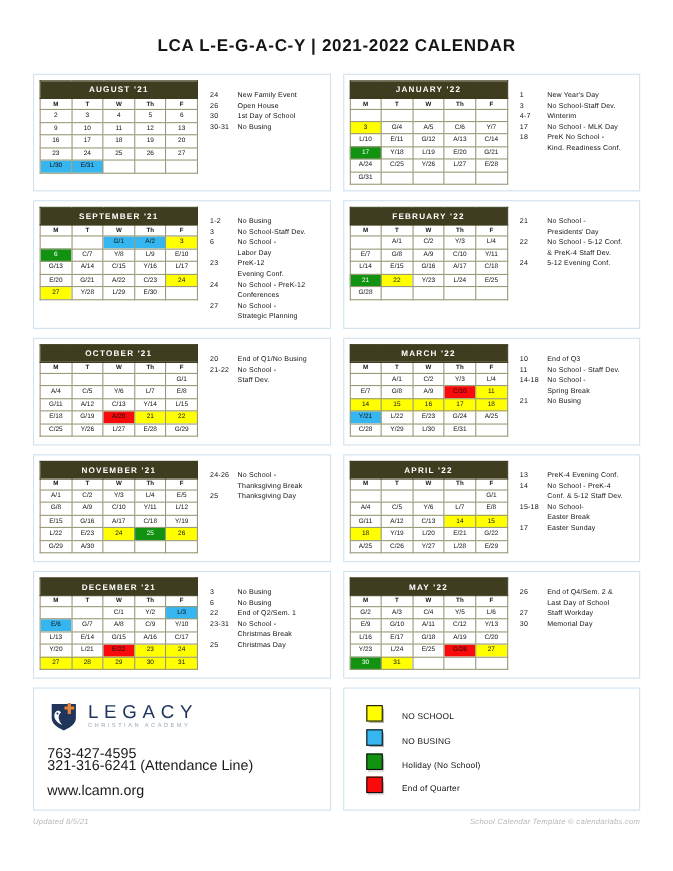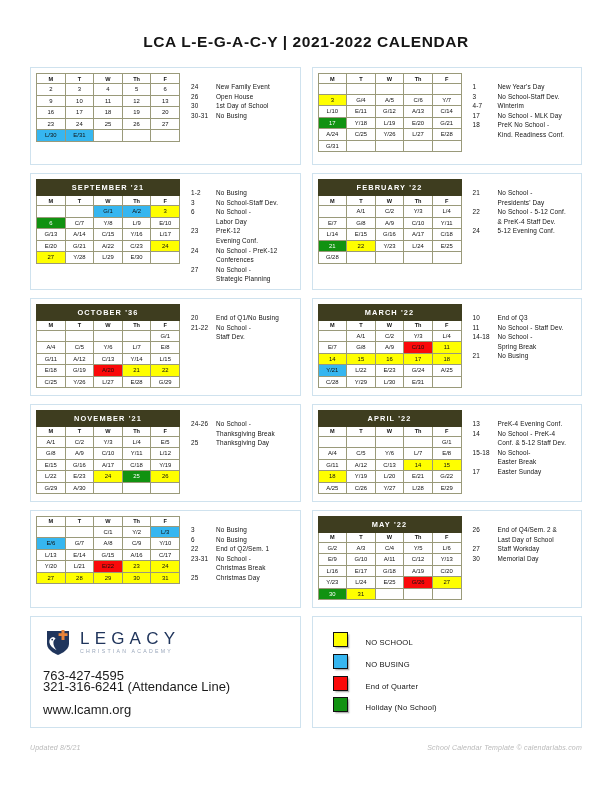--- a/index.html
+++ b/index.html
@@ -179,20 +179,23 @@
 <body>
 
 <div class="page">
 
   <div class="title">LCA L-E-G-A-C-Y | 2021-2022 CALENDAR</div>
 
   <div class="months-grid">
       <div class="panel">
         <table class="cal">
           <tbody>
+            <tr class="mhead">
+              <td colspan="5">AUGUST '21</td>
+            </tr>
             <tr class="dow">
               <td>M</td>
               <td>T</td>
               <td>W</td>
               <td>Th</td>
               <td>F</td>
             </tr>
             <tr>
               <td class="day">2</td>
               <td class="day">3</td>
@@ -245,20 +248,23 @@
           </div>
           <div class="note-row">
             <span class="note-date">30-31</span>
             <span class="note-text">No Busing</span>
           </div>
         </div>
       </div>
       <div class="panel">
         <table class="cal">
           <tbody>
+            <tr class="mhead">
+              <td colspan="5">JANUARY '22</td>
+            </tr>
             <tr class="dow">
               <td>M</td>
               <td>T</td>
               <td>W</td>
               <td>Th</td>
               <td>F</td>
             </tr>
             <tr>
               <td class="day empty"></td>
               <td class="day empty"></td>
@@ -493,21 +499,21 @@
           <div class="note-row">
             <span class="note-date">24</span>
             <span class="note-text">5-12 Evening Conf.</span>
           </div>
         </div>
       </div>
       <div class="panel">
         <table class="cal">
           <tbody>
             <tr class="mhead">
-              <td colspan="5">OCTOBER '36</td>
+              <td colspan="5">OCTOBER '21</td>
             </tr>
             <tr class="dow">
               <td>M</td>
               <td>T</td>
               <td>W</td>
               <td>Th</td>
               <td>F</td>
             </tr>
             <tr>
               <td class="day empty"></td>
@@ -772,20 +778,23 @@
           </div>
           <div class="note-row">
             <span class="note-date">17</span>
             <span class="note-text">Easter Sunday</span>
           </div>
         </div>
       </div>
       <div class="panel">
         <table class="cal">
           <tbody>
+            <tr class="mhead">
+              <td colspan="5">DECEMBER '21</td>
+            </tr>
             <tr class="dow">
               <td>M</td>
               <td>T</td>
               <td>W</td>
               <td>Th</td>
               <td>F</td>
             </tr>
             <tr>
               <td class="day empty"></td>
               <td class="day empty"></td>
@@ -947,26 +956,26 @@
     <div class="legendbox">
         <div class="legend-row">
           <span class="swatch" style="background: rgb(255, 255, 0);"></span>
           <span class="legend-label">NO SCHOOL</span>
         </div>
         <div class="legend-row">
           <span class="swatch" style="background: rgb(54, 182, 240);"></span>
           <span class="legend-label">NO BUSING</span>
         </div>
         <div class="legend-row">
+          <span class="swatch" style="background: rgb(17, 146, 17);"></span>
+          <span class="legend-label">Holiday (No School)</span>
+        </div>
+        <div class="legend-row">
           <span class="swatch" style="background: rgb(250, 10, 10);"></span>
           <span class="legend-label">End of Quarter</span>
-        </div>
-        <div class="legend-row">
-          <span class="swatch" style="background: rgb(17, 146, 17);"></span>
-          <span class="legend-label">Holiday (No School)</span>
         </div>
       </div>
   </div>
 
   <div class="footer">
     <span>Updated 8/5/21</span>
     <span>School Calendar Template © calendarlabs.com</span>
   </div>
 
 </div>

